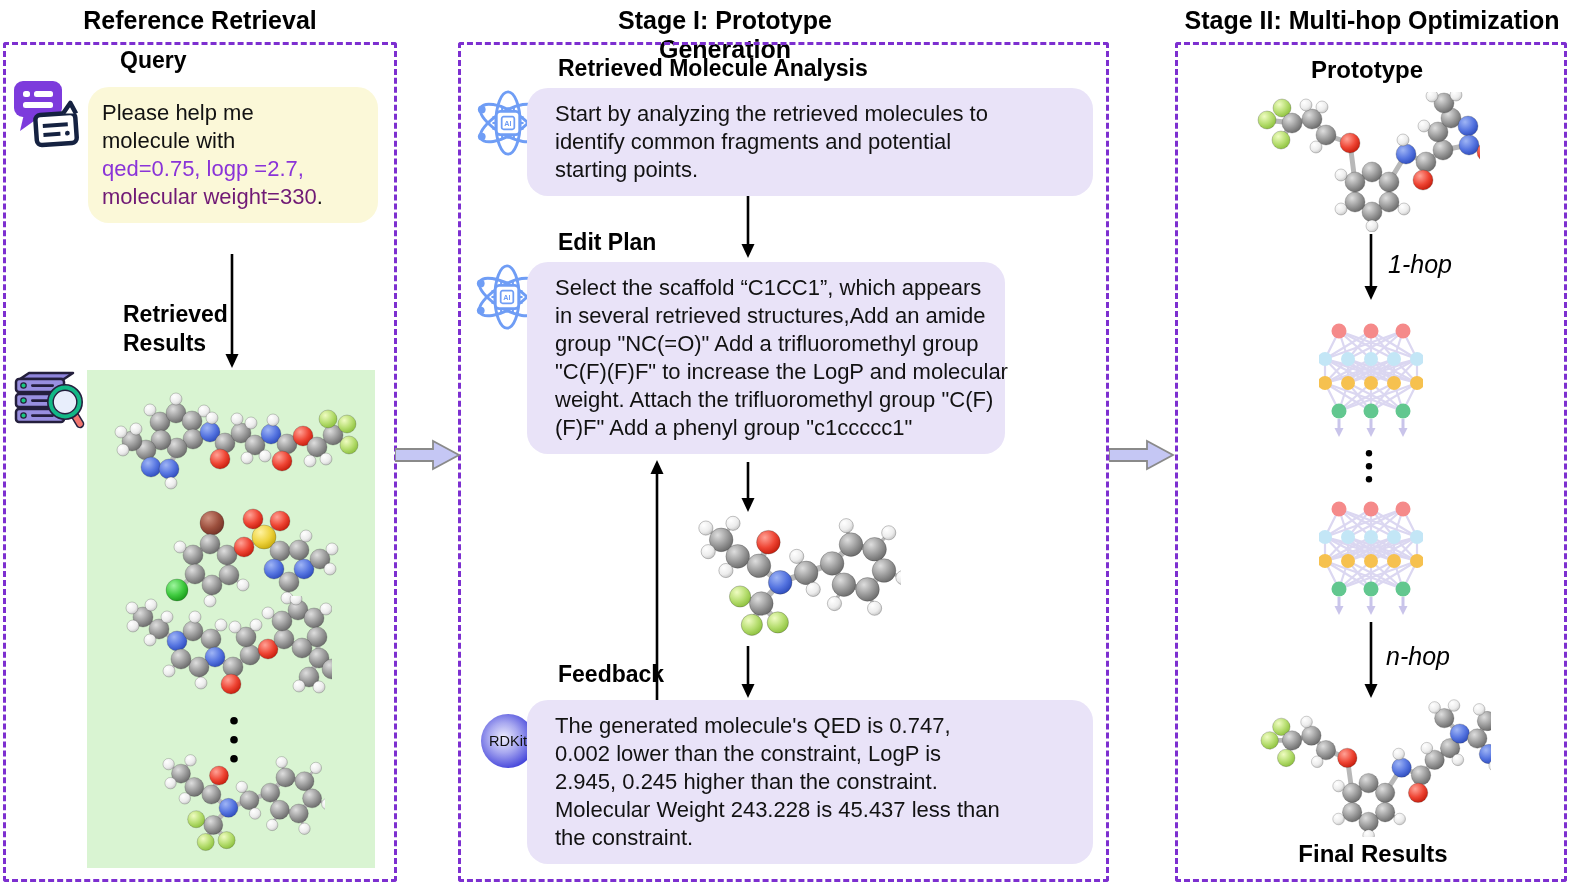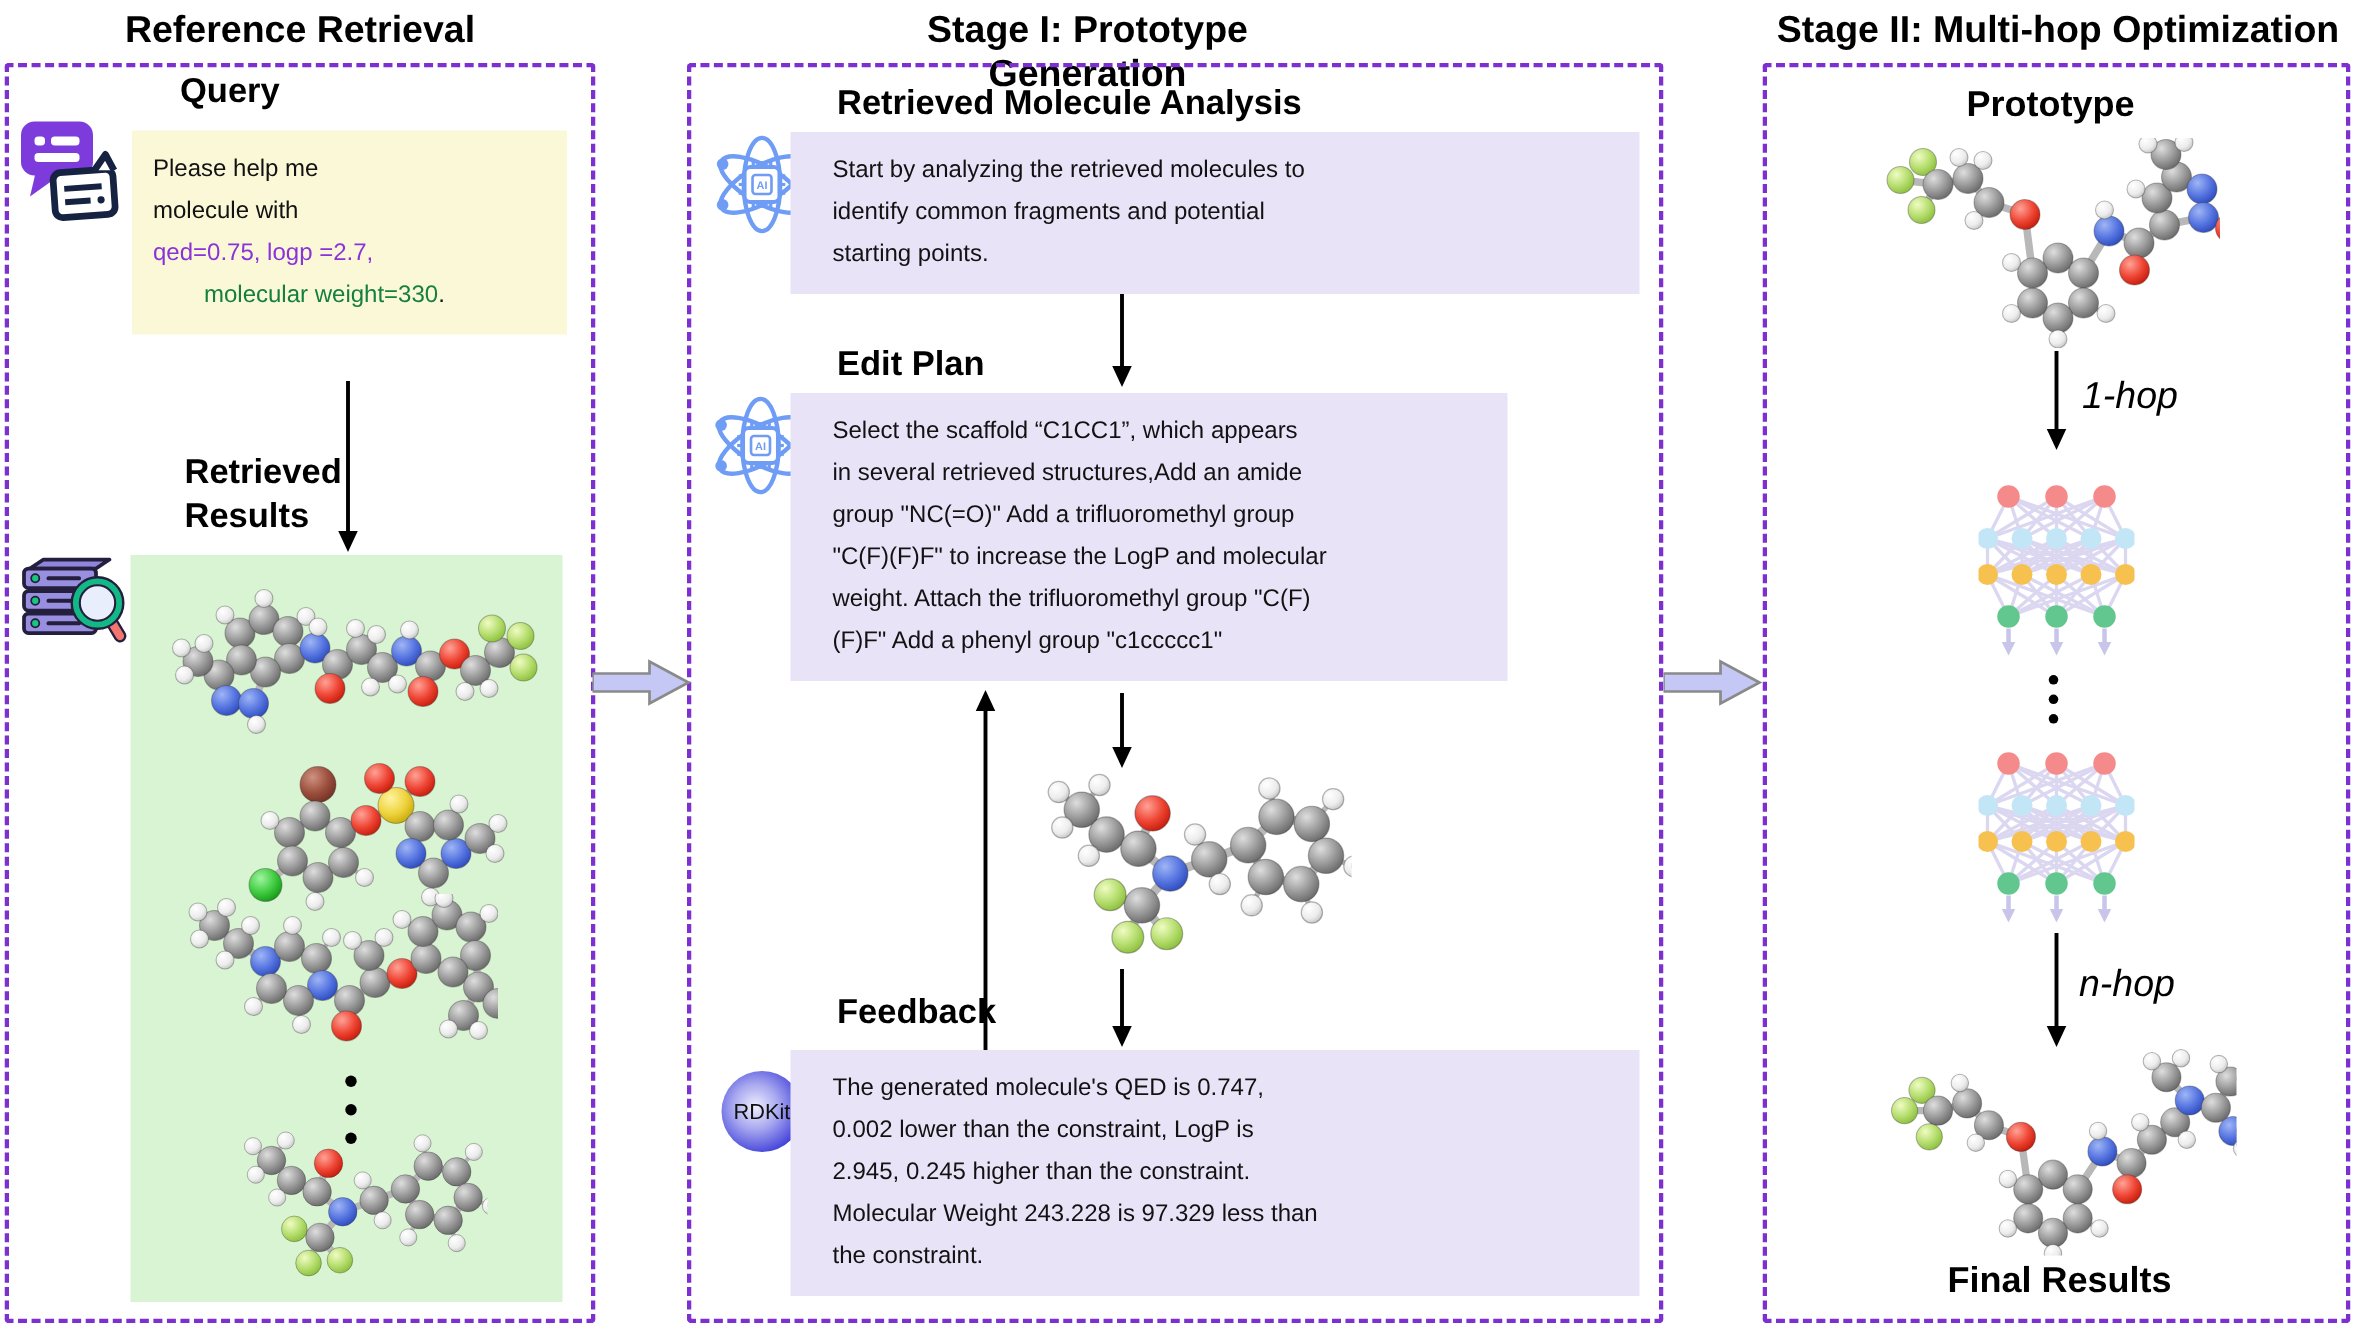--- a/index.html
+++ b/index.html
@@ -1,21 +1,21 @@
 <!DOCTYPE html>
 <html style="--panel-border: #7d2fd0; --query-highlight: #8a33d8; --query-box-bg: #fbf8d8; --retrieved-box-bg: #d9f4d2; --stage-box-bg: #e9e3f8; --flow-arrow-fill: #c5c7f4;"><head>
 <meta charset="utf-8">
 <style>
   html,body{margin:0;padding:0;background:#fff;font-family:"Liberation Sans","DejaVu Sans",sans-serif;}
   #stage{position:relative;width:1571px;height:890px;background:#fff;overflow:hidden;}
   .abs{position:absolute;}
   .panel{position:absolute;border:3.5px dashed var(--panel-border,#7d2fd0);border-radius:3px;box-sizing:border-box;background:transparent;}
   .h1{position:absolute;font-weight:700;font-size:25px;color:#000;text-align:center;line-height:1.15;}
   .h2{position:absolute;font-weight:700;font-size:23px;color:#000;line-height:1.25;margin-left:28px;}
-  .tbox{position:absolute;font-size:16px;line-height:28px;color:#121212;padding:12px 14px;box-sizing:border-box;}
+  .tbox{position:absolute;font-size:22px;line-height:28px;color:#121212;padding:12px 14px;box-sizing:border-box;border-radius:21px;}
   .tbox .tline{white-space:nowrap;}
   .yellow{background:var(--query-box-bg,#fbf8d8);}
   .lav{background:var(--stage-box-bg,#e9e3f8);padding-left:28px;}
   .greenbox{position:absolute;background:var(--retrieved-box-bg,#d9f4d2);}
   .hop{position:absolute;font-size:25px;color:#000;font-style:italic;}
   svg{display:block;}
 </style>
 </head>
 <body>
 
@@ -95,21 +95,21 @@
         <line x1="31" y1="56" x2="48" y2="56" stroke="#152241" stroke-width="4"></line>
         <circle cx="55" cy="56" r="2.4" fill="#152241"></circle>
       </g>
     </svg>
   </div>
 
   <div class="tbox yellow" style="left:88px;top:87px;width:290px">
       <div class="tline"><span>Please help me</span></div>
       <div class="tline"><span>molecule with</span></div>
       <div class="tline"><span style="color: rgb(138, 51, 216);">qed=0.75, logp =2.7,</span></div>
-      <div class="tline"><span style="color: #15803d; margin-left: 34px;">molecular weight=330</span><span>.</span></div>
+      <div class="tline"><span style="color: #701a75;">molecular weight=330</span><span>.</span></div>
     </div>
 
   <div class="h2" style="left:95px;top:300px;width:150px">Retrieved Results</div>
 
   <div class="abs" style="left:8px;top:371px">
     <svg width="78" height="58" viewBox="0 0 78 58">
       <path d="M12 8 L21 2 L65 2 L56 8 Z" fill="#8f85dc" stroke="#241f3d" stroke-width="2.5" stroke-linejoin="round"></path>
       <g stroke="#241f3d" stroke-width="2.5">
         <rect x="8" y="8" width="48" height="13" rx="3" fill="#988fe0"></rect>
         <rect x="8" y="23" width="48" height="13" rx="3" fill="#988fe0"></rect>
@@ -559,21 +559,21 @@
   <div class="abs" style="left:478px;top:711px">
     <svg width="60" height="60" viewBox="0 0 60 60">
       <circle cx="30" cy="30" r="27" fill="url(#gRD)"></circle>
       <text x="30" y="35" text-anchor="middle" font-size="14.5" fill="#101010">RDKit</text>
     </svg>
   </div>
   <div class="tbox lav" style="left:527px;top:700px;width:566px">
       <div class="tline">The generated molecule's QED is 0.747,</div>
       <div class="tline">0.002 lower than the constraint, LogP is</div>
       <div class="tline">2.945, 0.245 higher than the constraint.</div>
-      <div class="tline">Molecular Weight 243.228 is 97.329 less than</div>
+      <div class="tline">Molecular Weight 243.228 is 45.437 less than</div>
       <div class="tline">the constraint.</div>
     </div>
 
   <div class="h1" style="left:1267px;top:56px;width:200px;font-size:24px">Prototype</div>
   <div class="abs" style="left:1254px;top:92px">
       <svg width="226" height="140" viewBox="0 0 226 140">
         <line x1="38" y1="31" x2="28" y2="16" stroke="#b8b8b8" stroke-width="5" stroke-linecap="round"></line>
         <line x1="38" y1="31" x2="13" y2="28" stroke="#b8b8b8" stroke-width="5" stroke-linecap="round"></line>
         <line x1="38" y1="31" x2="27" y2="48" stroke="#b8b8b8" stroke-width="5" stroke-linecap="round"></line>
         <line x1="38" y1="31" x2="58" y2="27" stroke="#b8b8b8" stroke-width="5" stroke-linecap="round"></line>

